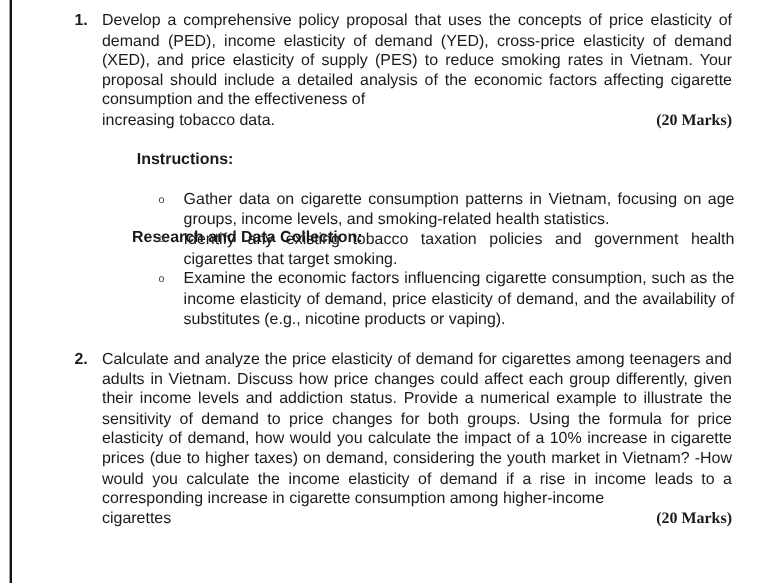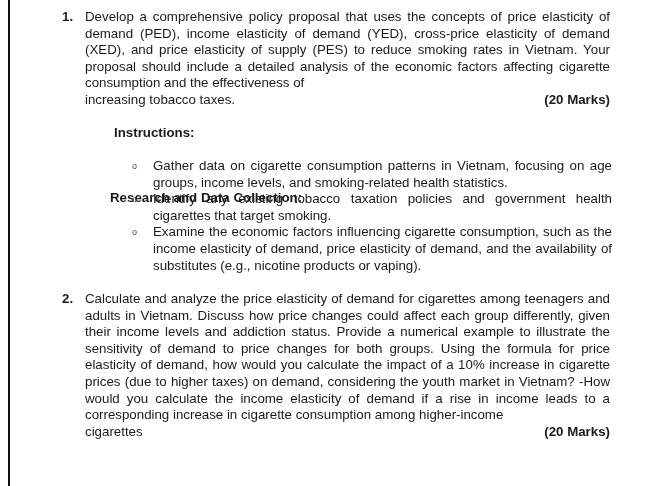--- a/index.html
+++ b/index.html
@@ -6,40 +6,40 @@
   body {
     width: 648px; height: 486px; background: #ffffff; position: relative; overflow: hidden;
     font-family: "Liberation Sans", sans-serif; color: #1a1a1a;
   }
   .left-rule { position: absolute; left: 8px; top: 0; width: 2px; height: 486px; background: #111; }
   .q {
     position: absolute; left: 85px; width: 525px;
     font-size: 13.3px; line-height: 16.6px; text-align: justify;
   }
   .q .num { position: absolute; left: -23px; top: 0; font-weight: bold; }
-  .q .marks { float: right; font-weight: bold; }
+  .q .marks { float: right; font-weight: bold; font-family: Liberation Serif, serif; }
   .q .last { text-align: left; }
   #q1 { top: 9px; }
   #q2 { top: 291px; }
   .instr-head { position: absolute; left: 66px; top: 125px; font-size: 13.3px; font-weight: bold; padding-left: 48px; }
   .rdc-head { position: absolute; left: 110px; top: 142px; font-size: 13.3px; font-weight: bold; margin-top: 48px; }
   .bullets { position: absolute; left: 153px; top: 158px; width: 459px; margin: 0; padding: 0; list-style: none; }
   .bullets li { position: relative; font-size: 13.3px; line-height: 16.6px; text-align: justify; }
   .bullets li .bul { position: absolute; left: -21px; top: 0; font-size: 9px; color: #444; }
 </style>
 </head>
 <body>
 
 <div class="left-rule"></div>
 
 <div class="q" id="q1">
   <span class="num">1.</span>
   <div>Develop a comprehensive policy proposal that uses the concepts of price elasticity of demand (PED), income elasticity of demand (YED), cross-price elasticity of demand (XED), and price elasticity of supply (PES) to reduce smoking rates in Vietnam. Your proposal should include a detailed analysis of the economic factors affecting cigarette consumption and the effectiveness of</div>
   <div class="last">
-    <span>increasing tobacco taxes.</span>
+    <span>increasing tobacco data.</span>
     <span class="marks">(20 Marks)</span>
   </div>
 </div>
 
 <div class="instr-head">Instructions:</div>
 <div class="rdc-head">Research and Data Collection:</div>
 
 <ul class="bullets">
   <li>
     <span class="bul">o</span>

